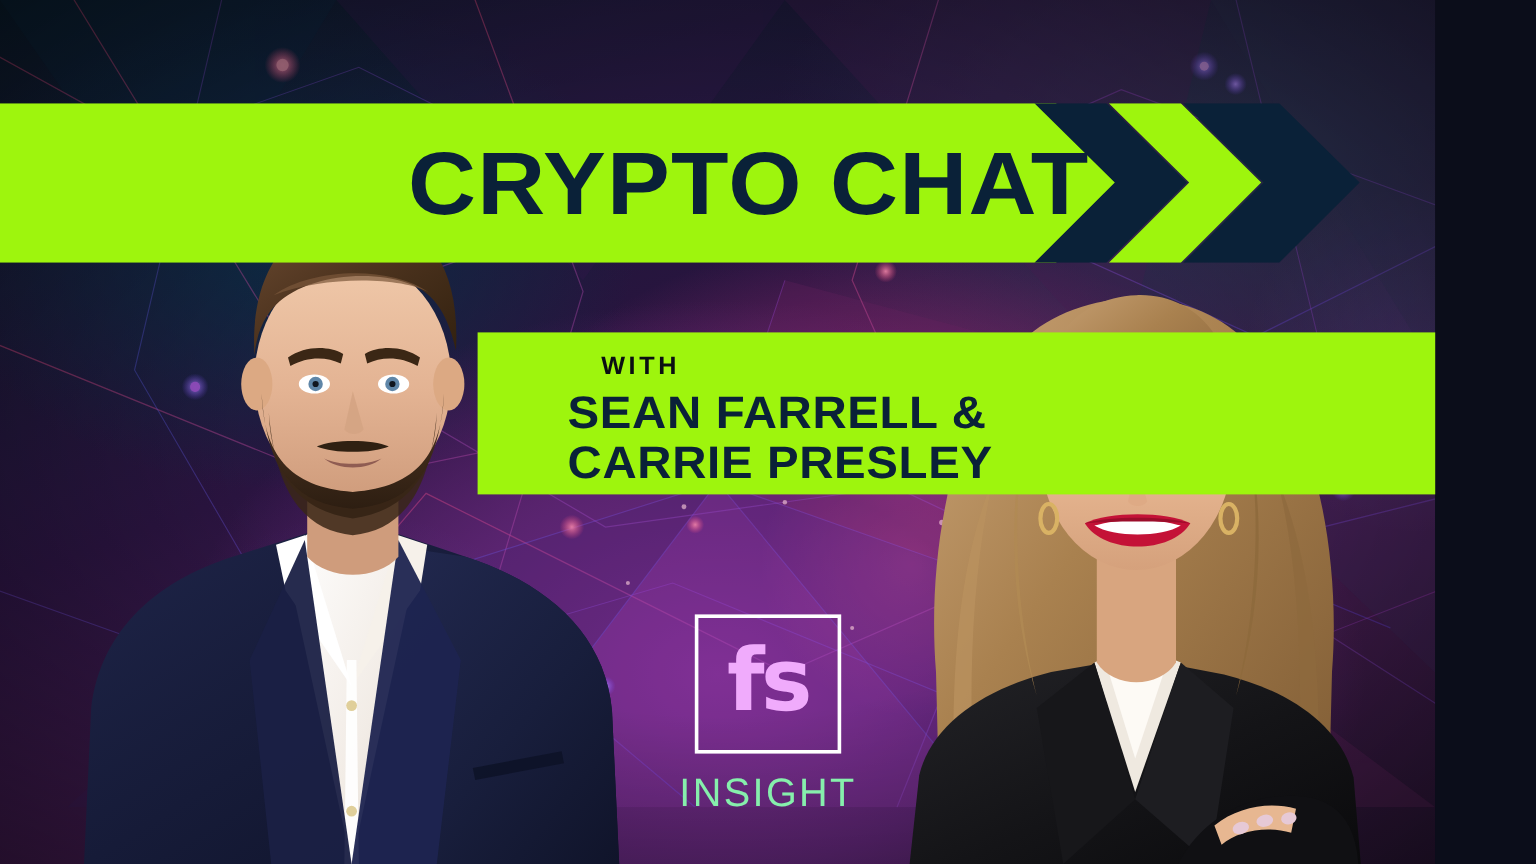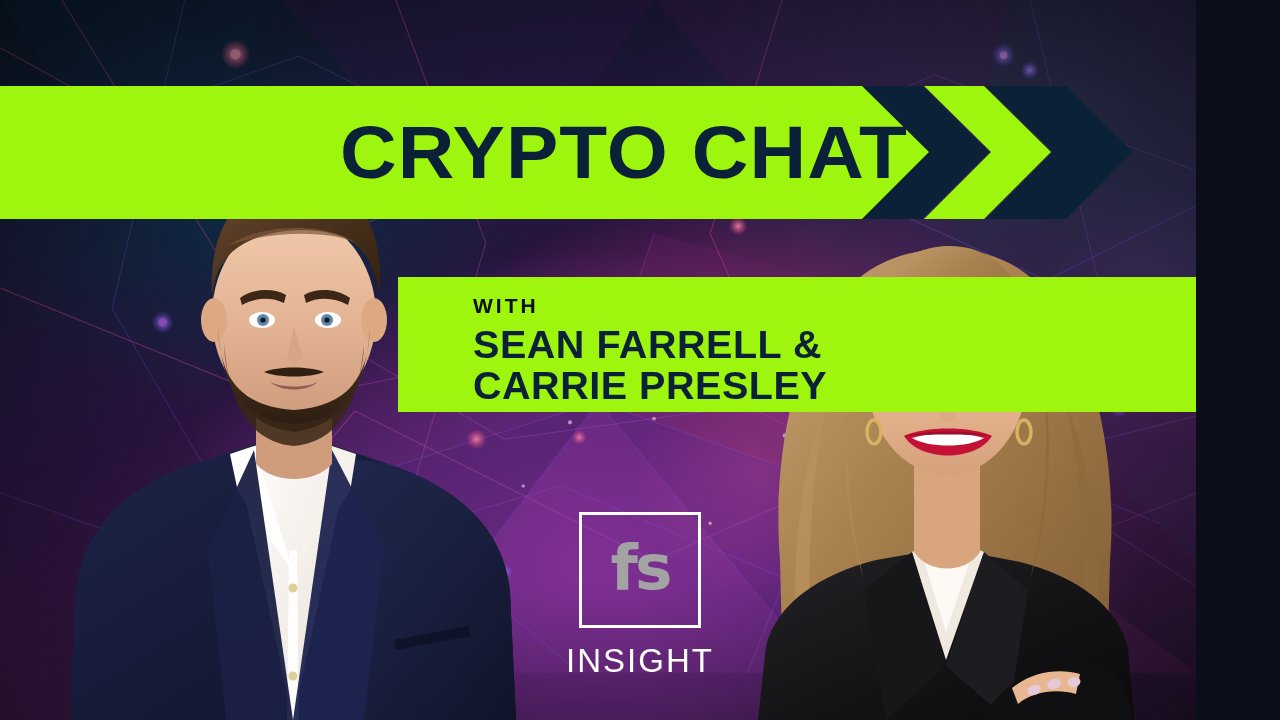--- a/index.html
+++ b/index.html
@@ -71,20 +71,21 @@
   .sub-text{
     position:absolute; left:398px; top:277px; width:470px; height:135px;
     padding-left:75px; padding-top:12px;
     display:flex; flex-direction:column; justify-content:center;
   }
   .with-line{
     color:#0a0f12;
     font-size:21px; font-weight:bold; letter-spacing:3px;
     margin-bottom:7px;
     white-space:nowrap;
+    margin-left:28px;
   }
   .name-line{
     color:#0a2138;
     font-size:38px; font-weight:bold; letter-spacing:.5px;
     line-height:1.08;
     white-space:nowrap;
     transform:scaleX(1.04);
     transform-origin:left center;
   }
 
@@ -94,29 +95,29 @@
     width:168px; height:168px;
     display:flex; flex-direction:column; align-items:center;
   }
   .logo-box{
     width:122px; height:118px;
     border:3px solid #ffffff;
     display:flex; align-items:center; justify-content:center;
     position:relative;
   }
   .logo-fs{
-    color:#a3a3a3;
+    color:#f0abfc;
     font-family:"DejaVu Sans", sans-serif;
-    font-size:63px; font-weight:bold;
+    font-size:72px; font-weight:bold;
     line-height:1;
     letter-spacing:-3px;
     position:relative; top:-3px;
   }
   .logo-word{
-    color:#ffffff;
+    color:#86efac;
     font-size:33px; font-weight:normal;
     letter-spacing:2px;
     margin-top:14px;
     white-space:nowrap;
   }
 </style>
 </head>
 <body>
 
 <div class="stage">

